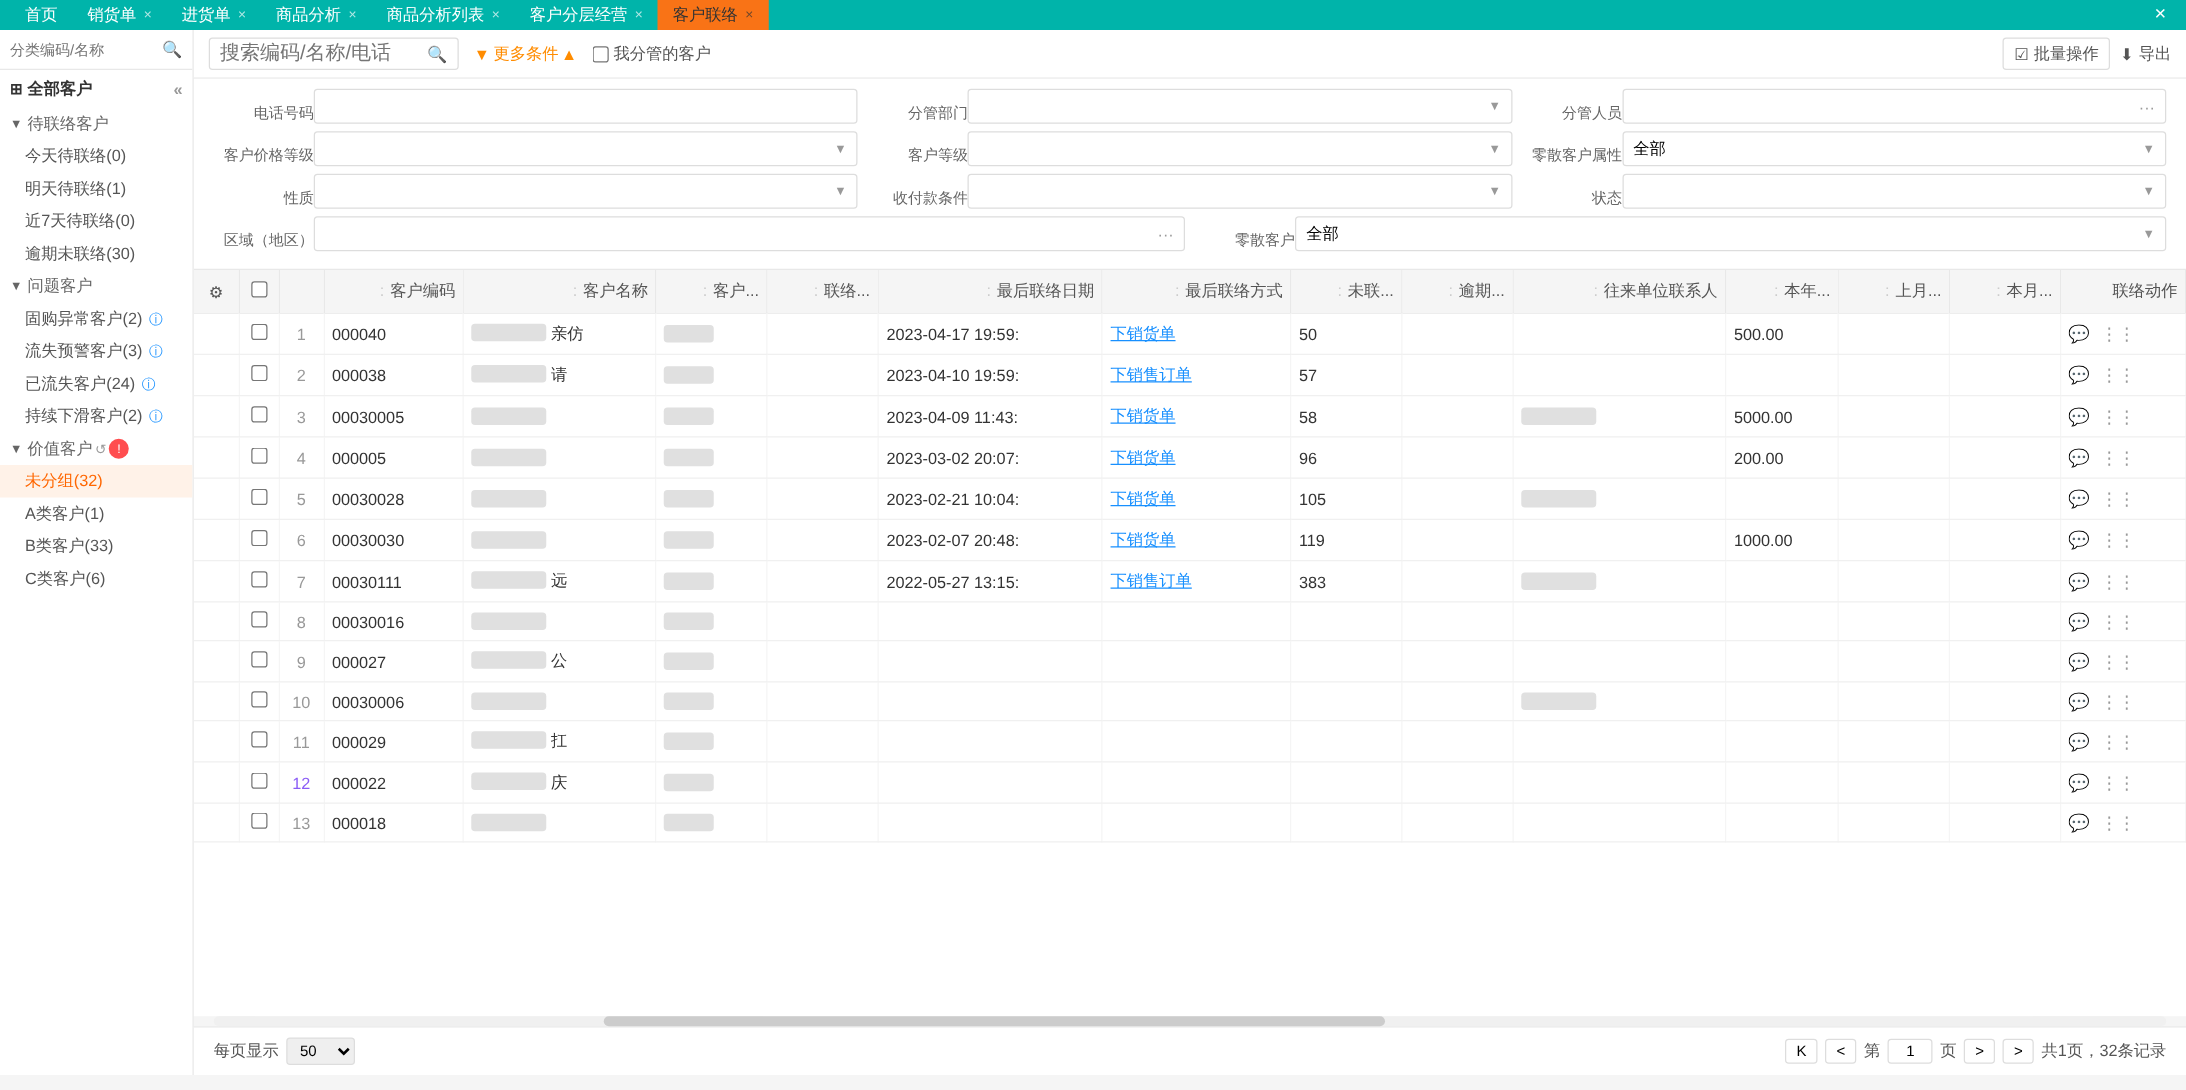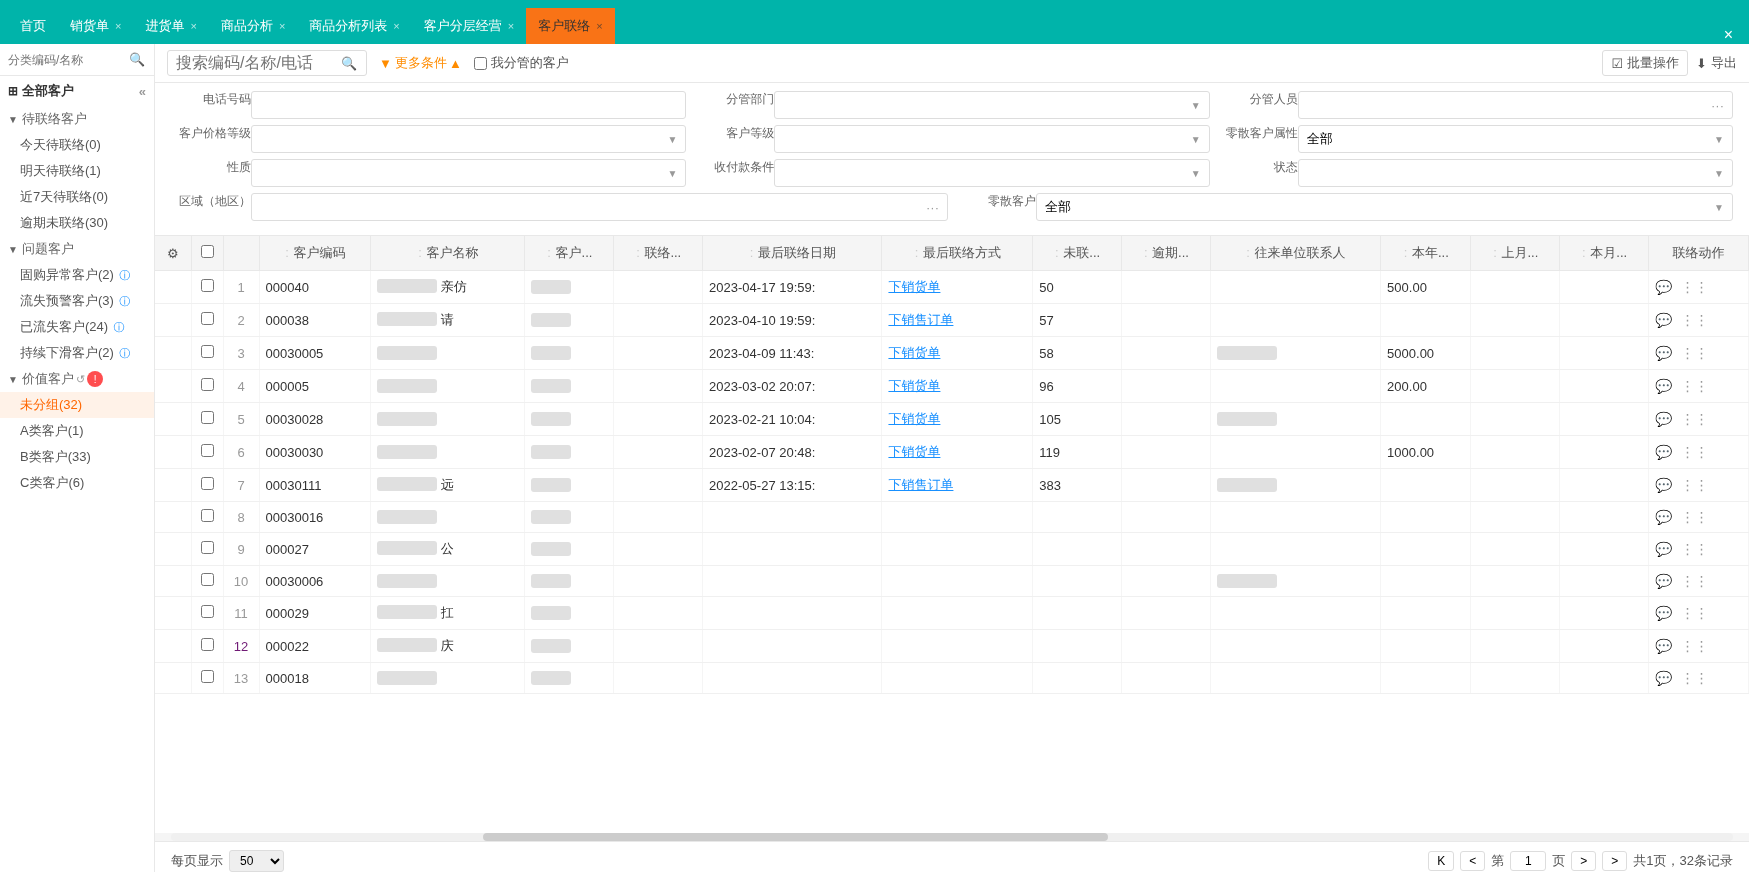--- a/index.html
+++ b/index.html
@@ -1,23 +1,23 @@
 <!DOCTYPE html>
 <html><head>
   <meta charset="utf-8">
   <style>
     * { box-sizing: border-box; margin: 0; padding: 0; font-family: 'Microsoft YaHei', Arial, sans-serif; font-size: 13px; }
     body { background: #f5f5f5; overflow: hidden; }
     
     
     .top-nav {
       display: flex;
-      align-items: flex-end;
+      align-items: center;
       background: #00b4aa;
-      height: 44px;
+      height: 24px;
       padding: 0 8px;
       color: white;
     }
     .top-nav .nav-tab {
       display: flex;
       align-items: center;
       padding: 0 12px;
       height: 36px;
       cursor: pointer;
       color: white;
@@ -195,21 +195,21 @@
       border-bottom: 1px solid #e8e8e8;
     }
     .filter-row {
       display: flex;
       align-items: center;
       margin-bottom: 6px;
       gap: 8px;
     }
     .filter-field {
       display: flex;
-      align-items: flex-start;
+      align-items: flex-end;
       flex: 1;
     }
     .filter-label {
       color: #666;
       font-size: 12px;
       width: 80px;
       text-align: right;
       flex-shrink: 0;
     }
     .filter-input {
@@ -278,21 +278,21 @@
       width: 100%;
       border-collapse: collapse;
       font-size: 12px;
     }
     thead tr {
       background: #f5f5f5;
       border-bottom: 1px solid #e8e8e8;
     }
     th {
       padding: 8px 6px;
-      text-align: center;
+      text-align: right;
       color: #555;
       font-weight: normal;
       border-right: 1px solid #e8e8e8;
       white-space: nowrap;
       position: sticky;
       top: 0;
       background: #f5f5f5;
       z-index: 1;
     }
     td {
@@ -891,21 +891,21 @@
     <td>
       <div class="action-icons">
         <span class="action-icon" title="联络">💬</span>
         <span class="action-icon" title="更多">⋮⋮</span>
       </div>
     </td>
   </tr>
             <tr>
     <td class="col-settings"></td>
     <td class="col-check"><input type="checkbox" style=""></td>
-    <td class="col-num" style="color:#701a75;">12</td>
+    <td class="col-num" style="color:#8b5cf6;">12</td>
     <td>000022</td>
     <td><span class="blurred">&nbsp;&nbsp;&nbsp;&nbsp;&nbsp;&nbsp;&nbsp;</span> 庆</td>
     <td><span class="blurred" style="min-width:40px;">&nbsp;</span></td>
     <td></td>
     <td></td>
     <td></td>
     <td></td>
     <td></td>
     <td></td>
     <td></td>

